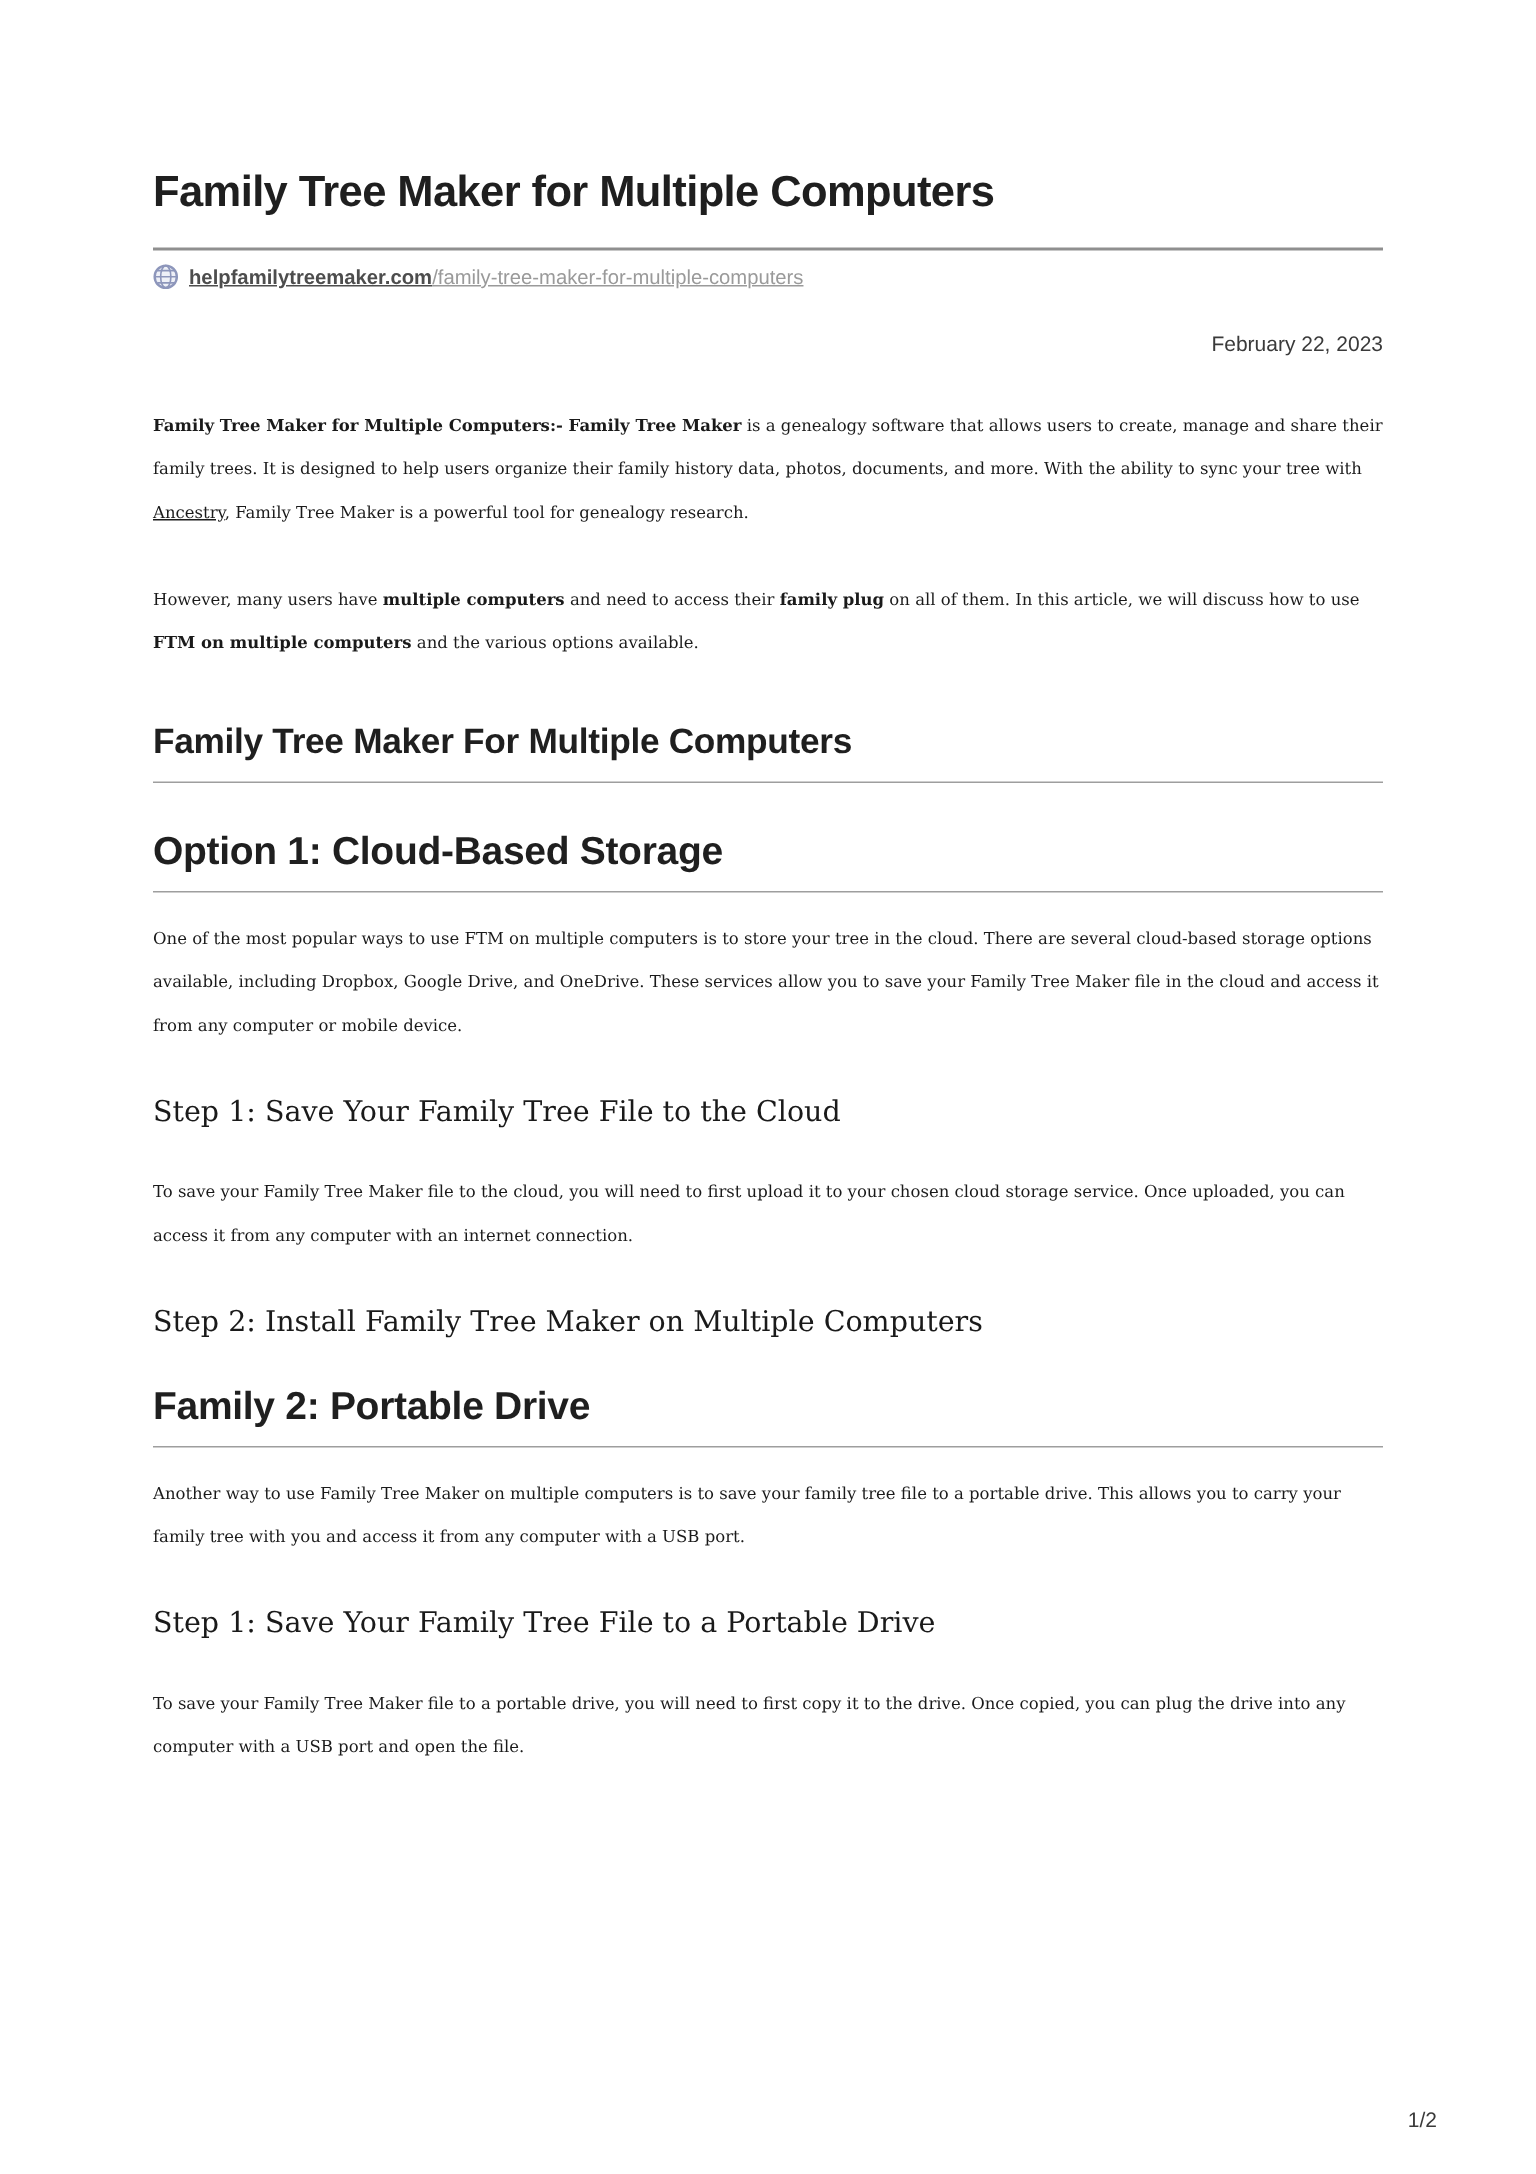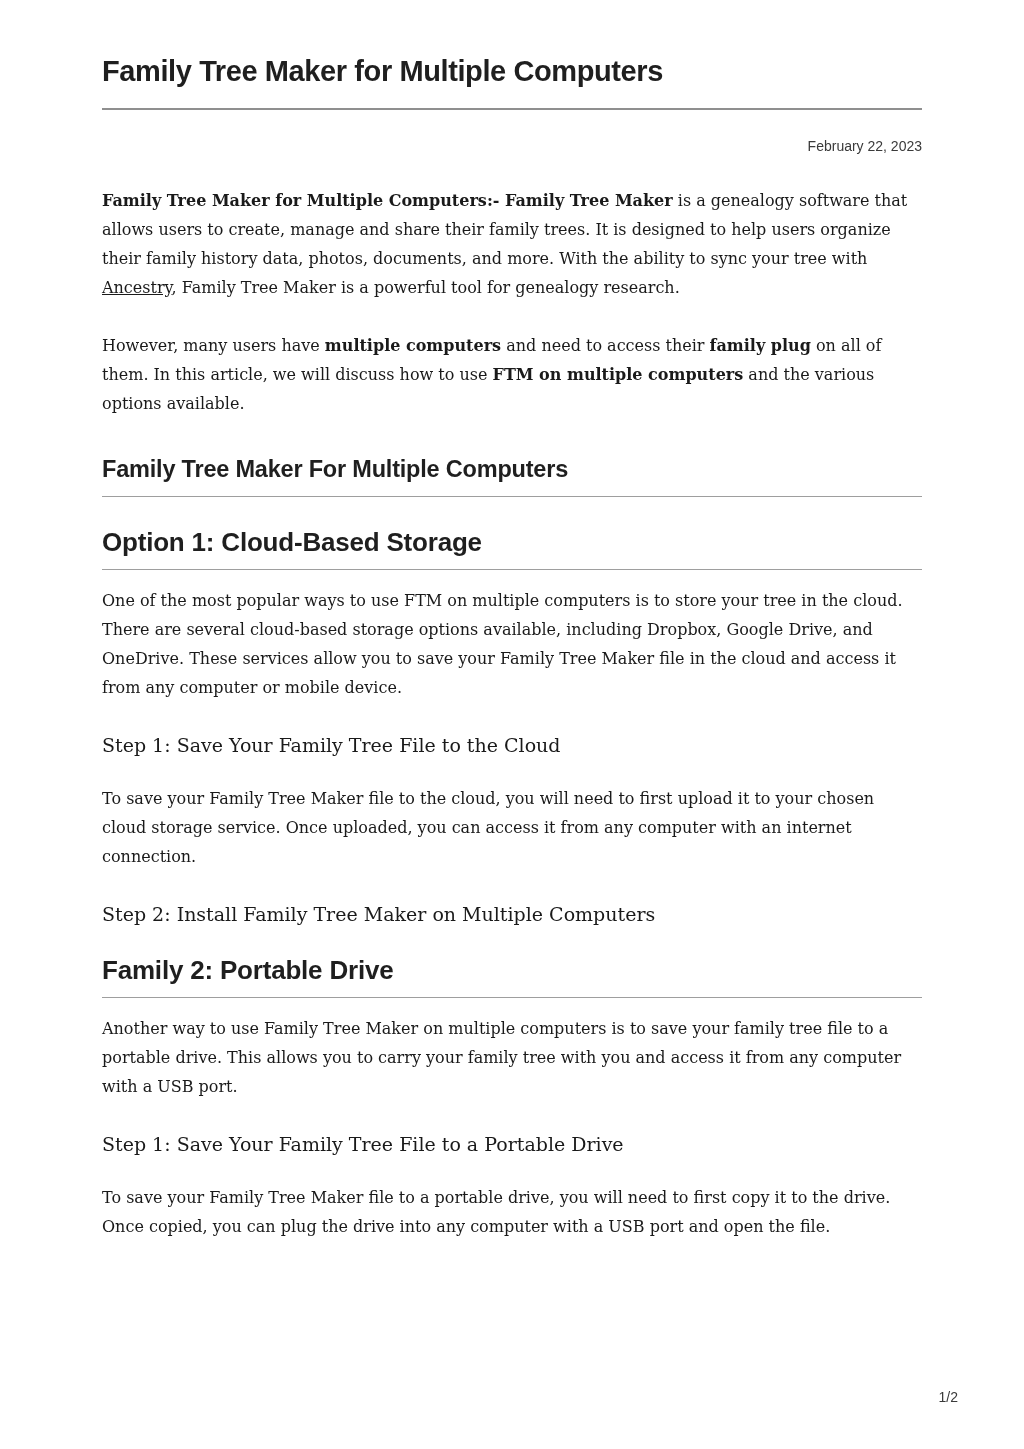--- a/index.html
+++ b/index.html
@@ -7,21 +7,21 @@
   body {
     width: 1024px;
     min-height: 1449px;
     position: relative;
     font-family: "Liberation Sans", sans-serif;
     color: #1a1a1a;
   }
   .page {
     width: 820px;
     margin: 0 auto;
-    padding-top: 56px;
+    padding-top: 113px;
   }
   .article-title {
     font-family: "Liberation Sans", sans-serif;
     font-weight: bold;
     font-size: 29px;
     line-height: 1.1;
     letter-spacing: -0.4px;
     color: var(--heading, #1f1f1f);
   }
   .title-rule {
@@ -44,21 +44,21 @@
   .source-path { color: var(--muted, #9a9a9a); font-weight: normal; }
   .date-line {
     text-align: right;
     margin-top: 28px;
     font-size: 14px;
     color: var(--date, #3a3a3a);
   }
   .body-copy { margin-top: 32px; }
   .body-copy p {
     font-family: "DejaVu Serif", "Liberation Serif", serif;
-    font-size: 16px;
+    font-size: 11px;
     line-height: 29px;
     color: var(--body, #1a1a1a);
     margin: 0 0 29px;
   }
   .body-copy strong { font-weight: bold; }
   .inline-link {
     color: inherit;
     text-decoration: underline;
     cursor: pointer;
   }
@@ -93,33 +93,44 @@
   h4.step-heading {
     font-family: "DejaVu Serif", "Liberation Serif", serif;
     font-weight: normal;
     font-size: 19px;
     color: var(--body, #1a1a1a);
     margin: 32px 0 28px;
   }
   .page-indicator {
     position: absolute;
     right: 66px;
-    bottom: 44px;
+    bottom: 28px;
     font-size: 14px;
     color: var(--date, #3a3a3a);
   }
 </style>
 </head>
 <body>
 
 <div class="page">
 
   <header>
     <h1 class="article-title">Family Tree Maker for Multiple Computers</h1>
     <hr class="title-rule">
+    <div class="source-line">
+      <span class="globe">
+        <svg viewBox="0 0 17 17" width="17" height="17" aria-hidden="true">
+          <circle cx="8.5" cy="8.5" r="7.4" fill="#eef0f7" stroke="#8d96bb" stroke-width="1.6"></circle>
+          <ellipse cx="8.5" cy="8.5" rx="3.4" ry="7.4" fill="none" stroke="#8d96bb" stroke-width="1.1"></ellipse>
+          <line x1="1.4" y1="8.5" x2="15.6" y2="8.5" stroke="#8d96bb" stroke-width="1.1"></line>
+          <path d="M3 4.4 h11 M3 12.6 h11" stroke="#8d96bb" stroke-width="1.1" fill="none"></path>
+        </svg>
+      </span>
+      <span><a class="source-link source-domain">helpfamilytreemaker.com</a><a class="source-link source-path">/family-tree-maker-for-multiple-computers</a></span>
+    </div>
     <div class="date-line">February 22, 2023</div>
   </header>
 
   <main class="body-copy">
 
     <p><strong>Family Tree Maker for Multiple Computers:- Family Tree Maker</strong><span> is a genealogy software that allows users to create, manage and share their family trees. It is designed to help users organize their family history data, photos, documents, and more. With the ability to sync your tree with </span><a class="inline-link">Ancestry</a><span>, Family Tree Maker is a powerful tool for genealogy research.</span></p>
 
     <p><span>However, many users have </span><strong>multiple computers</strong><span> and need to access their </span><strong>family plug</strong><span> on all of them. In this article, we will discuss how to use </span><strong>FTM on multiple computers</strong><span> and the various options available.</span></p>
 
     <h2 class="section-heading">Family Tree Maker For Multiple Computers</h2>

